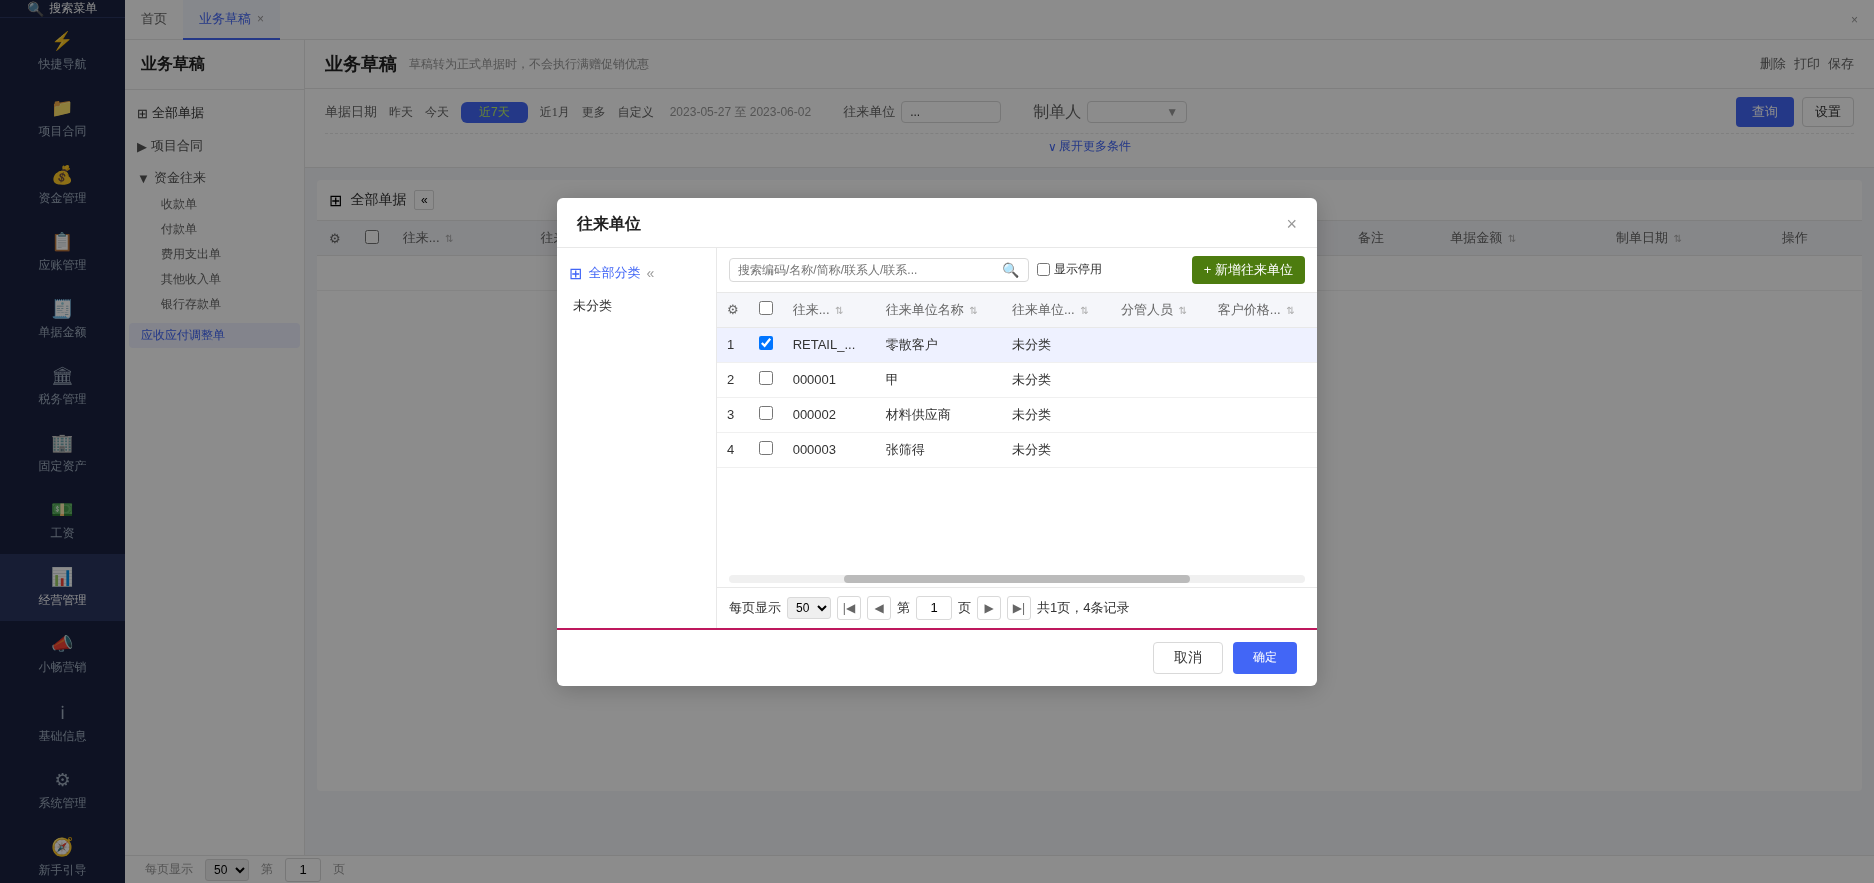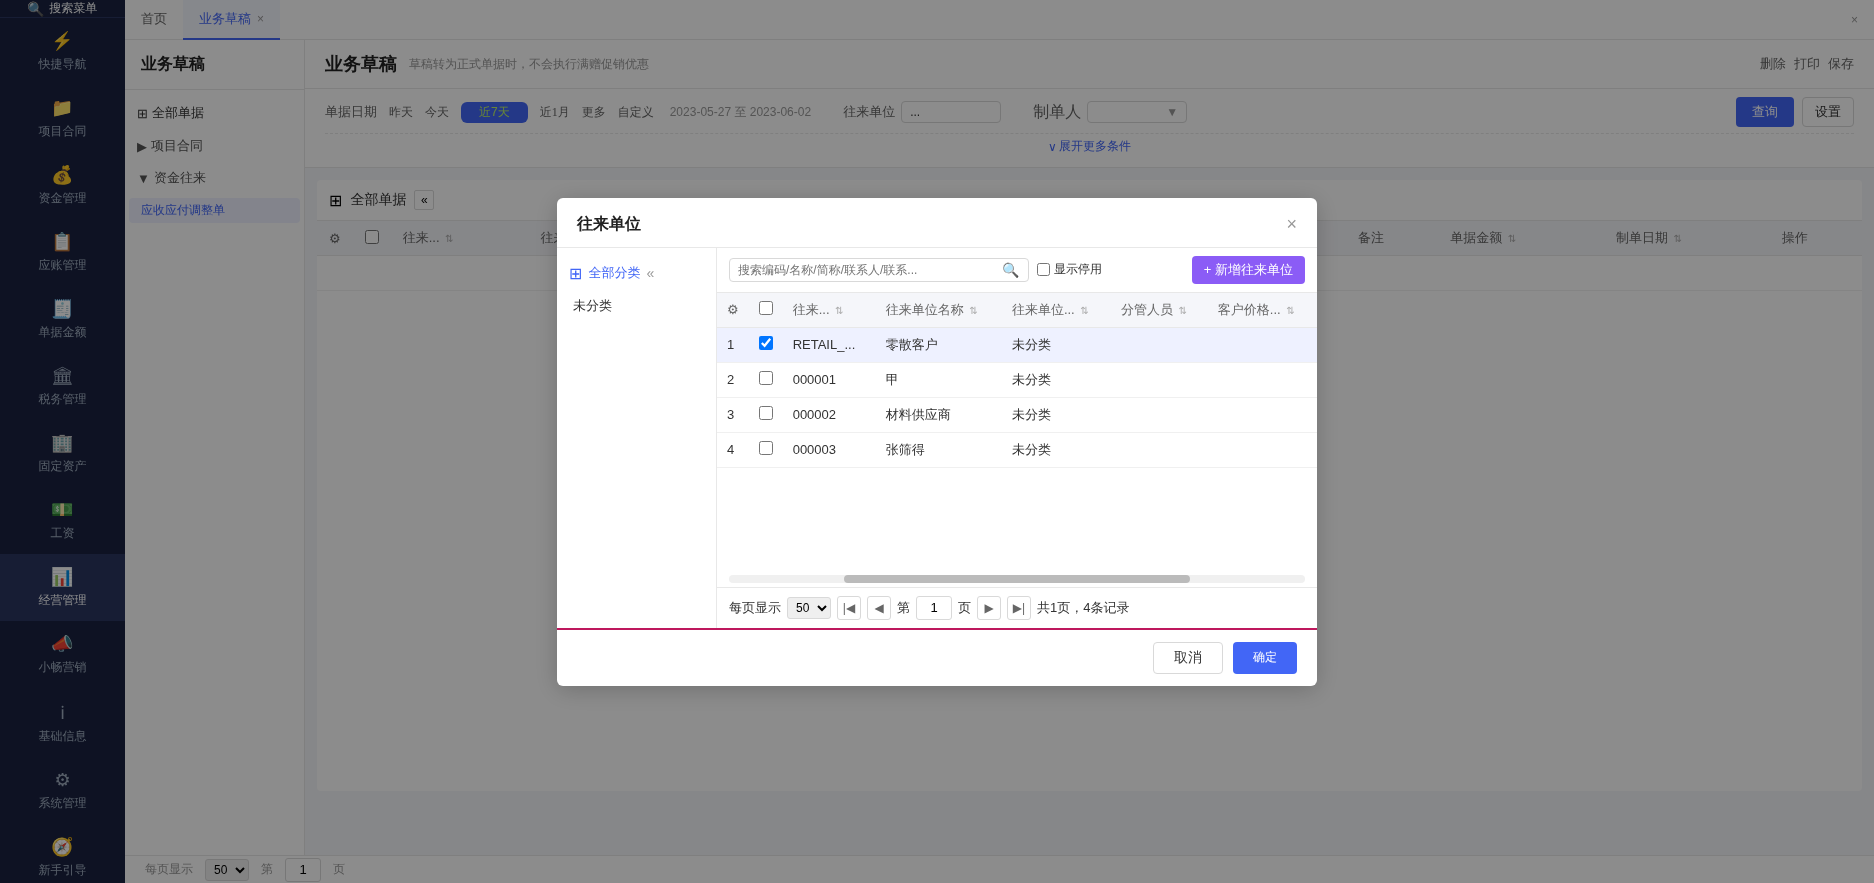--- a/index.html
+++ b/index.html
@@ -110,21 +110,21 @@
       border-radius: 4px; padding: 3px 8px; flex: 1; max-width: 300px;
     }
     .search-box input {
       border: none; outline: none; font-size: 12px; color: #333;
       flex: 1; background: transparent;
     }
     .search-icon { color: #999; font-size: 14px; }
     .show-disabled { display: flex; align-items: center; gap: 4px; font-size: 12px; color: #333; }
     .show-disabled input { cursor: pointer; }
     .btn-add {
-      margin-left: auto; background: #8b5cf6; color: #fff; border: none;
+      margin-left: auto; background: #4d7c0f; color: #fff; border: none;
       border-radius: 4px; padding: 5px 12px; font-size: 13px; cursor: pointer;
       display: flex; align-items: center; gap: 4px;
     }
 
     
     .dialog-table-wrap { flex: 1; overflow-y: auto; overflow-x: auto; }
     .dialog-table { width: 100%; border-collapse: collapse; font-size: 13px; }
     .dialog-table th {
       background: #f5f6fa; color: #666; padding: 8px 10px; text-align: left;
       border-bottom: 1px solid #e8e8e8; font-weight: 500; white-space: nowrap;
@@ -270,20 +270,27 @@
       </div>
       <div style="padding:4px 0;">
         <div style="display:flex;align-items:center;gap:4px;padding:5px 12px;font-size:13px;color:#555;cursor:pointer;">
           <span>▶</span>
           <span>项目合同</span>
         </div>
         <div style="padding:4px 0;">
           <div style="display:flex;align-items:center;gap:4px;padding:5px 12px;font-size:13px;color:#555;cursor:pointer;">
             <span>▼</span>
             <span>资金往来</span>
+          </div>
+          <div style="padding-left:24px;">
+            <div style="padding:4px 12px;font-size:12px;color:#666;cursor:pointer;">收款单</div>
+            <div style="padding:4px 12px;font-size:12px;color:#666;cursor:pointer;">付款单</div>
+            <div style="padding:4px 12px;font-size:12px;color:#666;cursor:pointer;">费用支出单</div>
+            <div style="padding:4px 12px;font-size:12px;color:#666;cursor:pointer;">其他收入单</div>
+            <div style="padding:4px 12px;font-size:12px;color:#666;cursor:pointer;">银行存款单</div>
           </div>
         </div>
         <div style="padding:4px 12px;font-size:12px;color:#4266f6;background:#eef1ff;border-radius:4px;cursor:pointer;margin:2px 4px;">应收应付调整单</div>
       </div>
     </div>
   </div>
 
   <div style="position:absolute;left:180px;top:0;right:0;bottom:28px;">
 
     <div style="background:#fff;padding:12px 20px 8px;border-bottom:1px solid #e8e8e8;">

